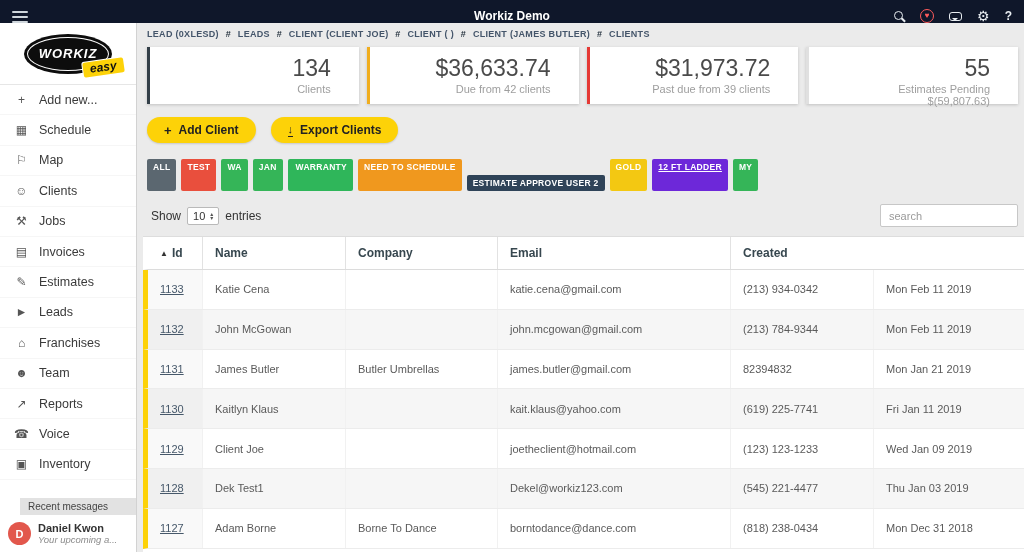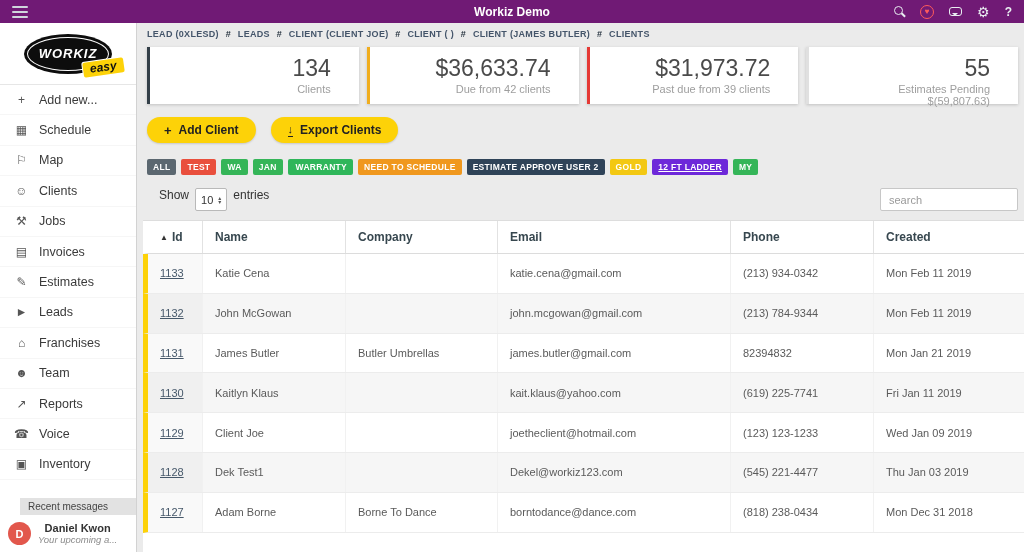--- a/index.html
+++ b/index.html
@@ -1,20 +1,20 @@
 <!DOCTYPE html>
 <html><head>
 <meta charset="utf-8">
 <style>
   * { margin:0; padding:0; box-sizing:border-box; }
   html,body { width:1024px; height:552px; overflow:hidden; }
   body { font-family:"Liberation Sans", sans-serif; background:#ebebeb; color:#333; }
 
   
-  .topbar { height:23px; background:#701a75; display:flex; align-items:center; padding:0 12px; position:relative; }
+  .topbar { height:23px; background:#0f172a; display:flex; align-items:flex-end; padding:0 12px; position:relative; }
   .hamburger { width:16px; display:flex; flex-direction:column; gap:3px; cursor:pointer; }
   .hamburger i { display:block; height:2px; background:#cfd6dc; border-radius:1px; }
   .topbar-title { position:absolute; left:0; right:0; text-align:center; color:#fff; font-size:12px; font-weight:bold; pointer-events:none; }
   .topbar-icons { margin-left:auto; display:flex; align-items:center; gap:15px; }
   .i-search { position:relative; width:11px; height:11px; }
   .i-search::before { content:""; position:absolute; top:0; left:0; width:7px; height:7px; border:1.5px solid #e8edf1; border-radius:50%; }
   .i-search::after { content:""; position:absolute; width:5px; height:1.6px; background:#e8edf1; transform:rotate(45deg); left:7px; top:8px; }
   .i-heart { width:14px; height:14px; border:1.3px solid #ff5b5b; border-radius:50%; display:flex; align-items:center; justify-content:center; color:#ff5b5b; font-size:8px; line-height:1; }
   .i-chat { position:relative; width:13px; height:9px; border:1.3px solid #e8edf1; border-radius:3px; }
   .i-chat::after { content:""; position:absolute; left:2px; bottom:-4px; border:3px solid transparent; border-top-color:#e8edf1; }
@@ -30,21 +30,21 @@
   .logo-oval { position:relative; background:#0d0d0d; width:88px; height:40px; border-radius:50%; display:flex; align-items:center; justify-content:center; }
   .logo-oval::before { content:""; position:absolute; inset:3px; border:1px solid #fff; border-radius:50%; }
   .logo-brand { color:#fff; font-weight:bold; font-style:italic; font-size:13px; letter-spacing:1px; position:relative; }
   .logo-tag { position:absolute; right:12px; bottom:9px; background:#fdd208; color:#111; font-style:italic; font-weight:bold; font-size:12px; padding:0 7px 1px; transform:rotate(-8deg); border-radius:2px; box-shadow:0 0 0 1px #fff; }
   .menu { flex:1 1 auto; overflow:hidden; }
   .menu-item { display:flex; align-items:center; gap:10px; height:30.4px; padding-left:14px; font-size:12.5px; color:#3a3a3a; border-bottom:1px solid #f6f6f6; cursor:pointer; }
   .mi-icon { width:15px; text-align:center; color:#555; font-size:12px; }
   .recent-bar { background:#e2e2e2; font-size:10px; color:#444; padding:3px 8px; flex:0 0 auto;margin-left:20px; }
   .msg { display:flex; gap:7px; padding:7px 8px; align-items:flex-start; background:#fff; }
   .avatar { width:23px; height:23px; border-radius:50%; background:#e2574c; color:#fff; font-size:11px; font-weight:bold; display:flex; align-items:center; justify-content:center; flex:0 0 auto; }
-  .msg-name { font-size:11px; font-weight:bold; color:#333;text-align:center; }
+  .msg-name { font-size:11px; font-weight:bold; color:#333; }
   .msg-preview { font-size:9.5px; font-style:italic; color:#8b8b8b; white-space:nowrap; overflow:hidden; max-width:92px; }
 
   
   .main { flex:1; overflow:hidden; display:flex; flex-direction:column; }
   .breadcrumb { padding:6px 10px 4px; font-size:9px; font-weight:bold; color:#44556a; letter-spacing:.3px; white-space:nowrap; }
   .crumb { color:#44556a; text-decoration:none; cursor:pointer; }
   .crumb-sep { color:#1f2c39; margin:0 4px; }
 
   .cards { display:flex; gap:8px; padding:4px 6px 0 10px; }
   .card { flex:1; background:#fff; border-left:3px solid #37474f; box-shadow:0 1px 3px rgba(0,0,0,.18); padding:7px 28px; text-align:right; height:57px; }
@@ -52,21 +52,21 @@
   .card-label { font-size:11px; color:#9e9e9e; }
 
   .btn-row { display:flex; gap:15px; padding:13px 0 0 10px; }
   .btn { display:flex; align-items:center; gap:7px; background:#fdd208; border:none; border-radius:15px; padding:6px 17px; font-family:inherit; font-size:12px; font-weight:bold; color:#222; cursor:pointer; box-shadow:0 1px 2px rgba(0,0,0,.15); }
   .btn-plus { font-size:13px; font-weight:bold; line-height:1; }
   .btn-dl { display:inline-block; line-height:1; border-bottom:1.6px solid #222; padding-bottom:1px; font-size:11px; }
 
   .tags { display:flex; gap:5px; padding:16px 0 0 10px; flex-wrap:nowrap; }
   .tag { color:#fff; font-size:8.5px; font-weight:bold; letter-spacing:.3px; padding:3px 6px; border-radius:2px; white-space:nowrap; cursor:pointer; }
 
-  .controls { display:flex; padding:13px 6px 9px 22px; font-size:12px; color:#333; }
+  .controls { display:flex; align-items:center; padding:13px 6px 9px 14px; font-size:12px; color:#333; }
   .page-size { display:inline-flex; align-items:center; gap:5px; border:1px solid #b9b9b9; border-radius:2px; background:#fff; padding:2px 5px; margin:0 6px; font-size:11px; cursor:pointer; }
   .spinner { display:flex; flex-direction:column; line-height:4px; font-size:6px; color:#555; font-style:normal; }
   .spinner i { font-style:normal; }
   .search { margin-left:auto; width:138px; height:23px; border:1px solid #c7c7c7; border-radius:2px; padding:0 8px; font-size:11px; font-family:inherit; color:#333; outline:none; }
   .search::placeholder { color:#9a9a9a; }
 
   
   .table { background:#fff; margin-left:6px; flex:1; overflow:hidden; border-top:1px solid #ddd; }
   .thead { display:flex; height:33px; border-bottom:1px solid #dcdcdc; border-left:5px solid transparent; }
   .th { display:flex; align-items:center; padding-left:12px; font-size:12px; font-weight:bold; color:#37474f; border-right:1px solid #e2e2e2; }
@@ -229,21 +229,21 @@
     </div>
 
     <div class="tags">
 
     <span class="tag" style="background-color: rgb(91, 103, 112);">ALL</span>
         <span class="tag" style="background-color: rgb(233, 79, 61);">TEST</span>
         <span class="tag" style="background-color: rgb(53, 181, 88);">WA</span>
         <span class="tag" style="background-color: rgb(53, 181, 88);">JAN</span>
         <span class="tag" style="background-color: rgb(47, 182, 90); padding-left: 8px;">WARRANTY</span>
         <span class="tag" style="background-color: rgb(240, 152, 30);">NEED TO SCHEDULE</span>
-        <span class="tag" style="background-color: rgb(47, 67, 88);">ESTIMATE APPROVE USER 2</span>
+        <span class="tag" style="background-color: rgb(47, 67, 88); margin-top: 16px;">ESTIMATE APPROVE USER 2</span>
         <span class="tag" style="background-color: rgb(243, 200, 18);">GOLD</span>
         <span class="tag" style="background-color: #6d28d9; text-decoration: underline;">12 FT LADDER</span>
         <span class="tag" style="background-color: rgb(53, 181, 88);">MY</span>
       </div>
 
     <div class="controls">
       <span>Show</span>
       <span class="page-size">
         <span>10</span>
         <span class="spinner">
@@ -257,21 +257,20 @@
 
     <div class="table">
       <div class="thead">
         <div class="th c-id">
           <span class="sort-icon">▲</span>
           <span>Id</span>
         </div>
         <div class="th c-name">Name</div>
         <div class="th c-company">Company</div>
         <div class="th c-email">Email</div>
-        <div class="th c-phone">Phone</div>
         <div class="th c-created">Created</div>
       </div>
       <div class="tbody">
 
       <div class="tr">
             <div class="td td-id c-id">
               <a class="id-link">1133</a>
             </div>
             <div class="td c-name">Katie Cena</div>
             <div class="td c-company"></div>

